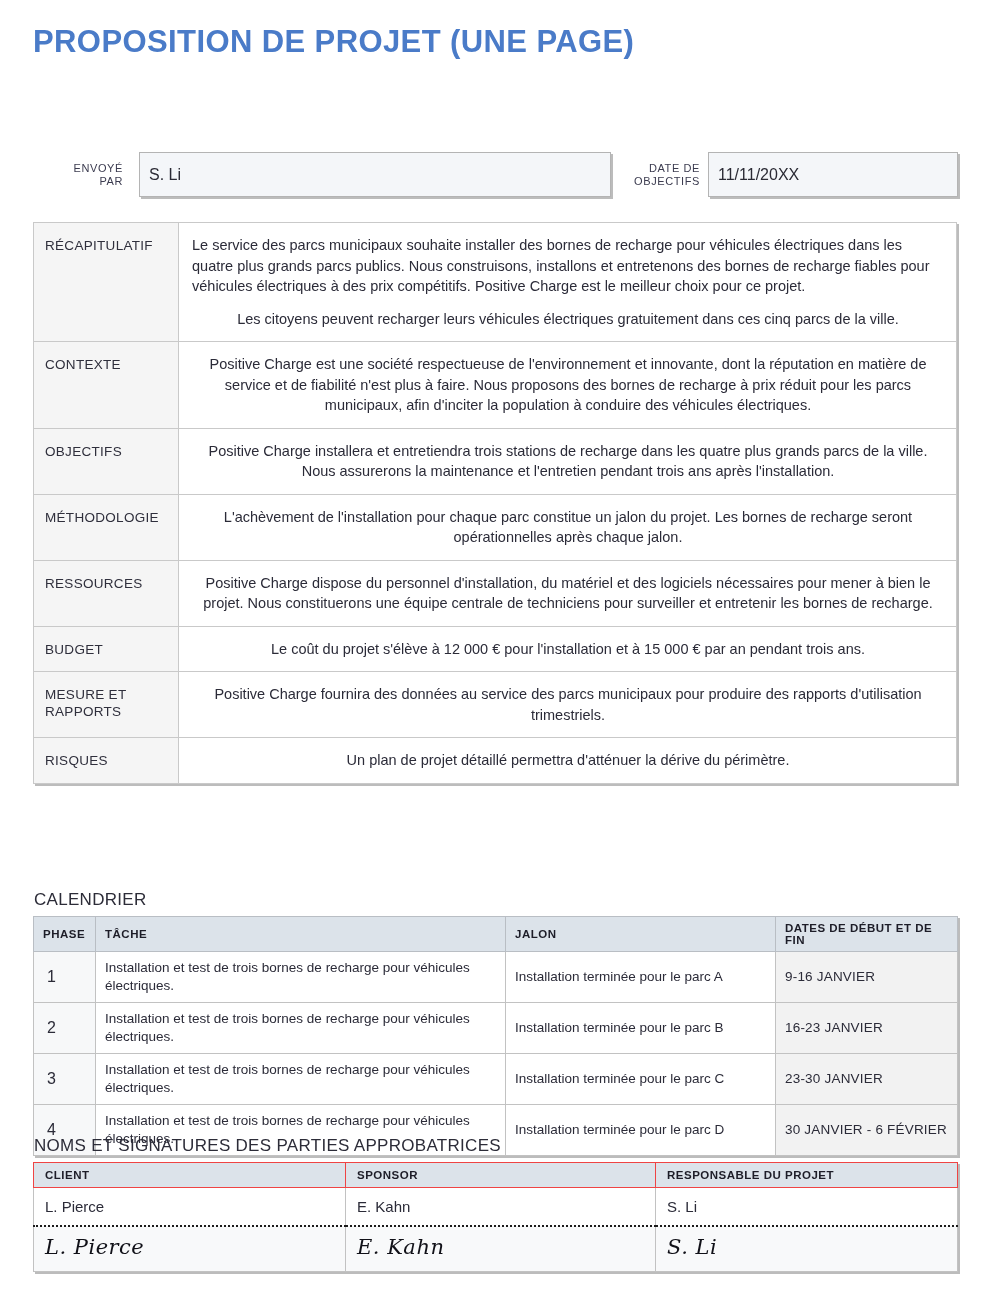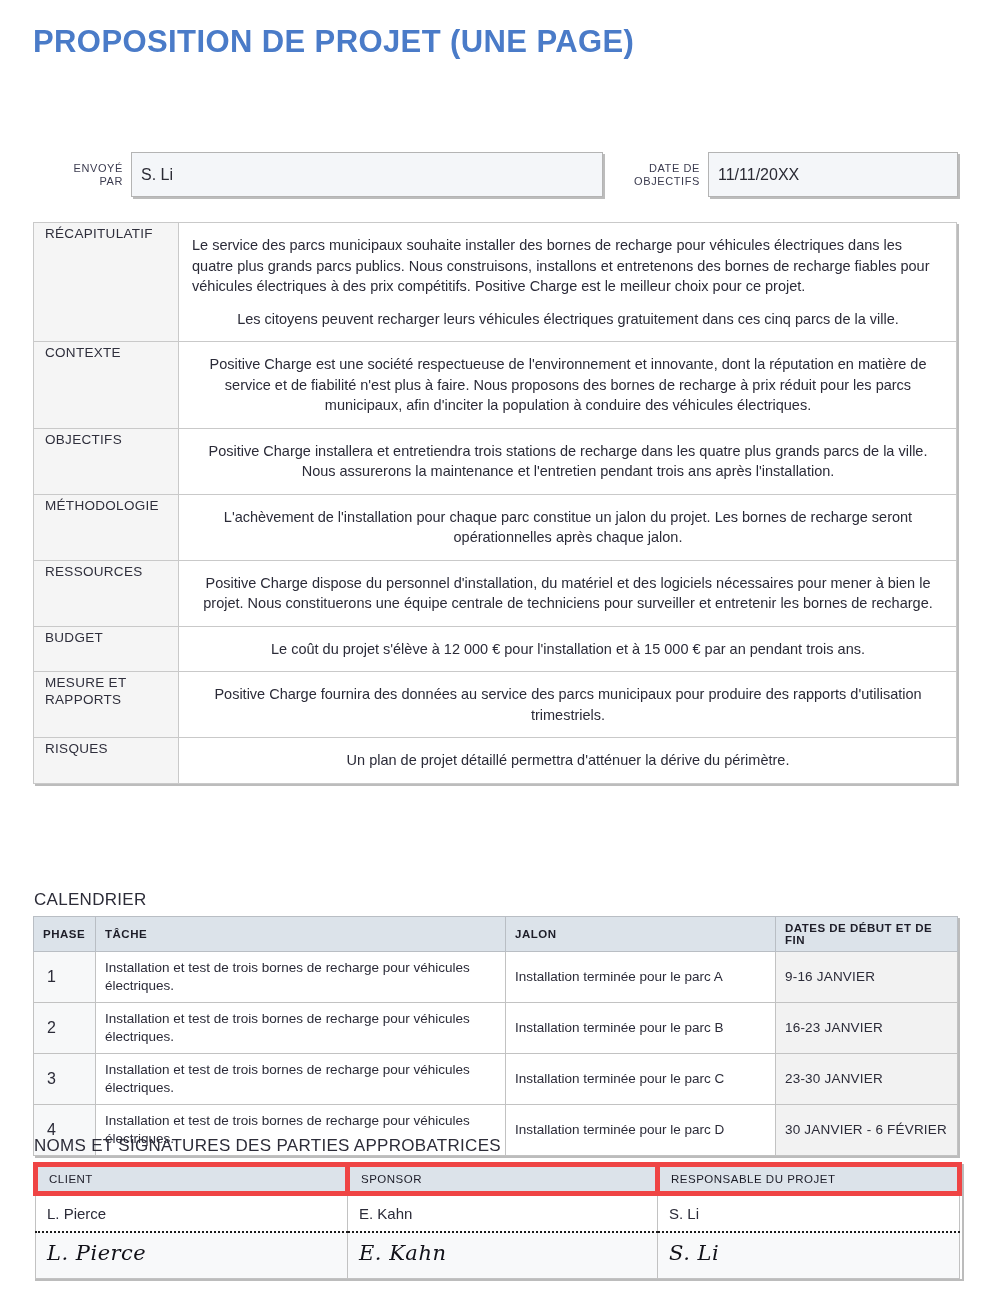--- a/index.html
+++ b/index.html
@@ -56,21 +56,21 @@
     padding: 0 9px;
     font-size: 17px;
     color: #2b2b35;
   }
   .hdr-box.tinted { background: #f4f6f9; }
 
   #row-title { left: 33px; top: 88px; }
   #row-title .hdr-label { width: 98px; height: 46px; }
   #row-title .hdr-box { width: 828px; height: 46px; }
 
-  #row-sender { left: 33px; top: 152px; }
+  #row-sender { left: 33px; top: 152px; gap: 8px; }
   #row-sender .hdr-label { width: 98px; height: 45px; }
   #row-sender .hdr-box { width: 472px; height: 45px; font-size: 16px; }
 
   #row-date { left: 604px; top: 152px; }
   #row-date .hdr-label { width: 104px; height: 45px; }
   #row-date .hdr-box { width: 250px; height: 45px; font-size: 16px; }
 
   
   .main-table {
     position: absolute;
@@ -84,21 +84,21 @@
   .main-table td {
     border: 1px solid #c9c9c9;
     vertical-align: top;
   }
   .main-table td.lbl {
     width: 145px;
     background: #f5f5f5;
     font-size: 13.5px;
     letter-spacing: 0.3px;
     color: #2f2f3c;
-    padding: 2px 10px 10px 11px;
+    padding: 14px 10px 10px 11px;
     line-height: 17px;
   }
   .main-table td.body {
     background: #ffffff;
     font-size: 14.5px;
     color: #2b2b38;
     padding: 12px 12px 12px 13px;
     line-height: 20.5px;
     margin-top: 25px;
   }
@@ -165,23 +165,23 @@
   .sign-table {
     position: absolute;
     left: 33px; top: 1162px;
     width: 924px;
     border-collapse: collapse;
     box-shadow: 2px 2px 0 0 #bcbcbc;
     table-layout: fixed;
   }
   .sign-table th {
     background: #dce3ea;
-    border: 5px solid #ef4444;
+    border: 1px solid #ef4444;
     font-size: 11.5px;
-    font-weight: normal;
+    font-weight: bold;
     letter-spacing: 0.5px;
     color: #1d1d28;
     text-align: left;
     padding: 6px 8px 6px 11px;
     height: 25px;
   }
   .sign-table td.name-cell {
     border-left: 1px solid #c2c2c2;
     border-right: 1px solid #c2c2c2;
     border-top: 1px solid #c2c2c2;

